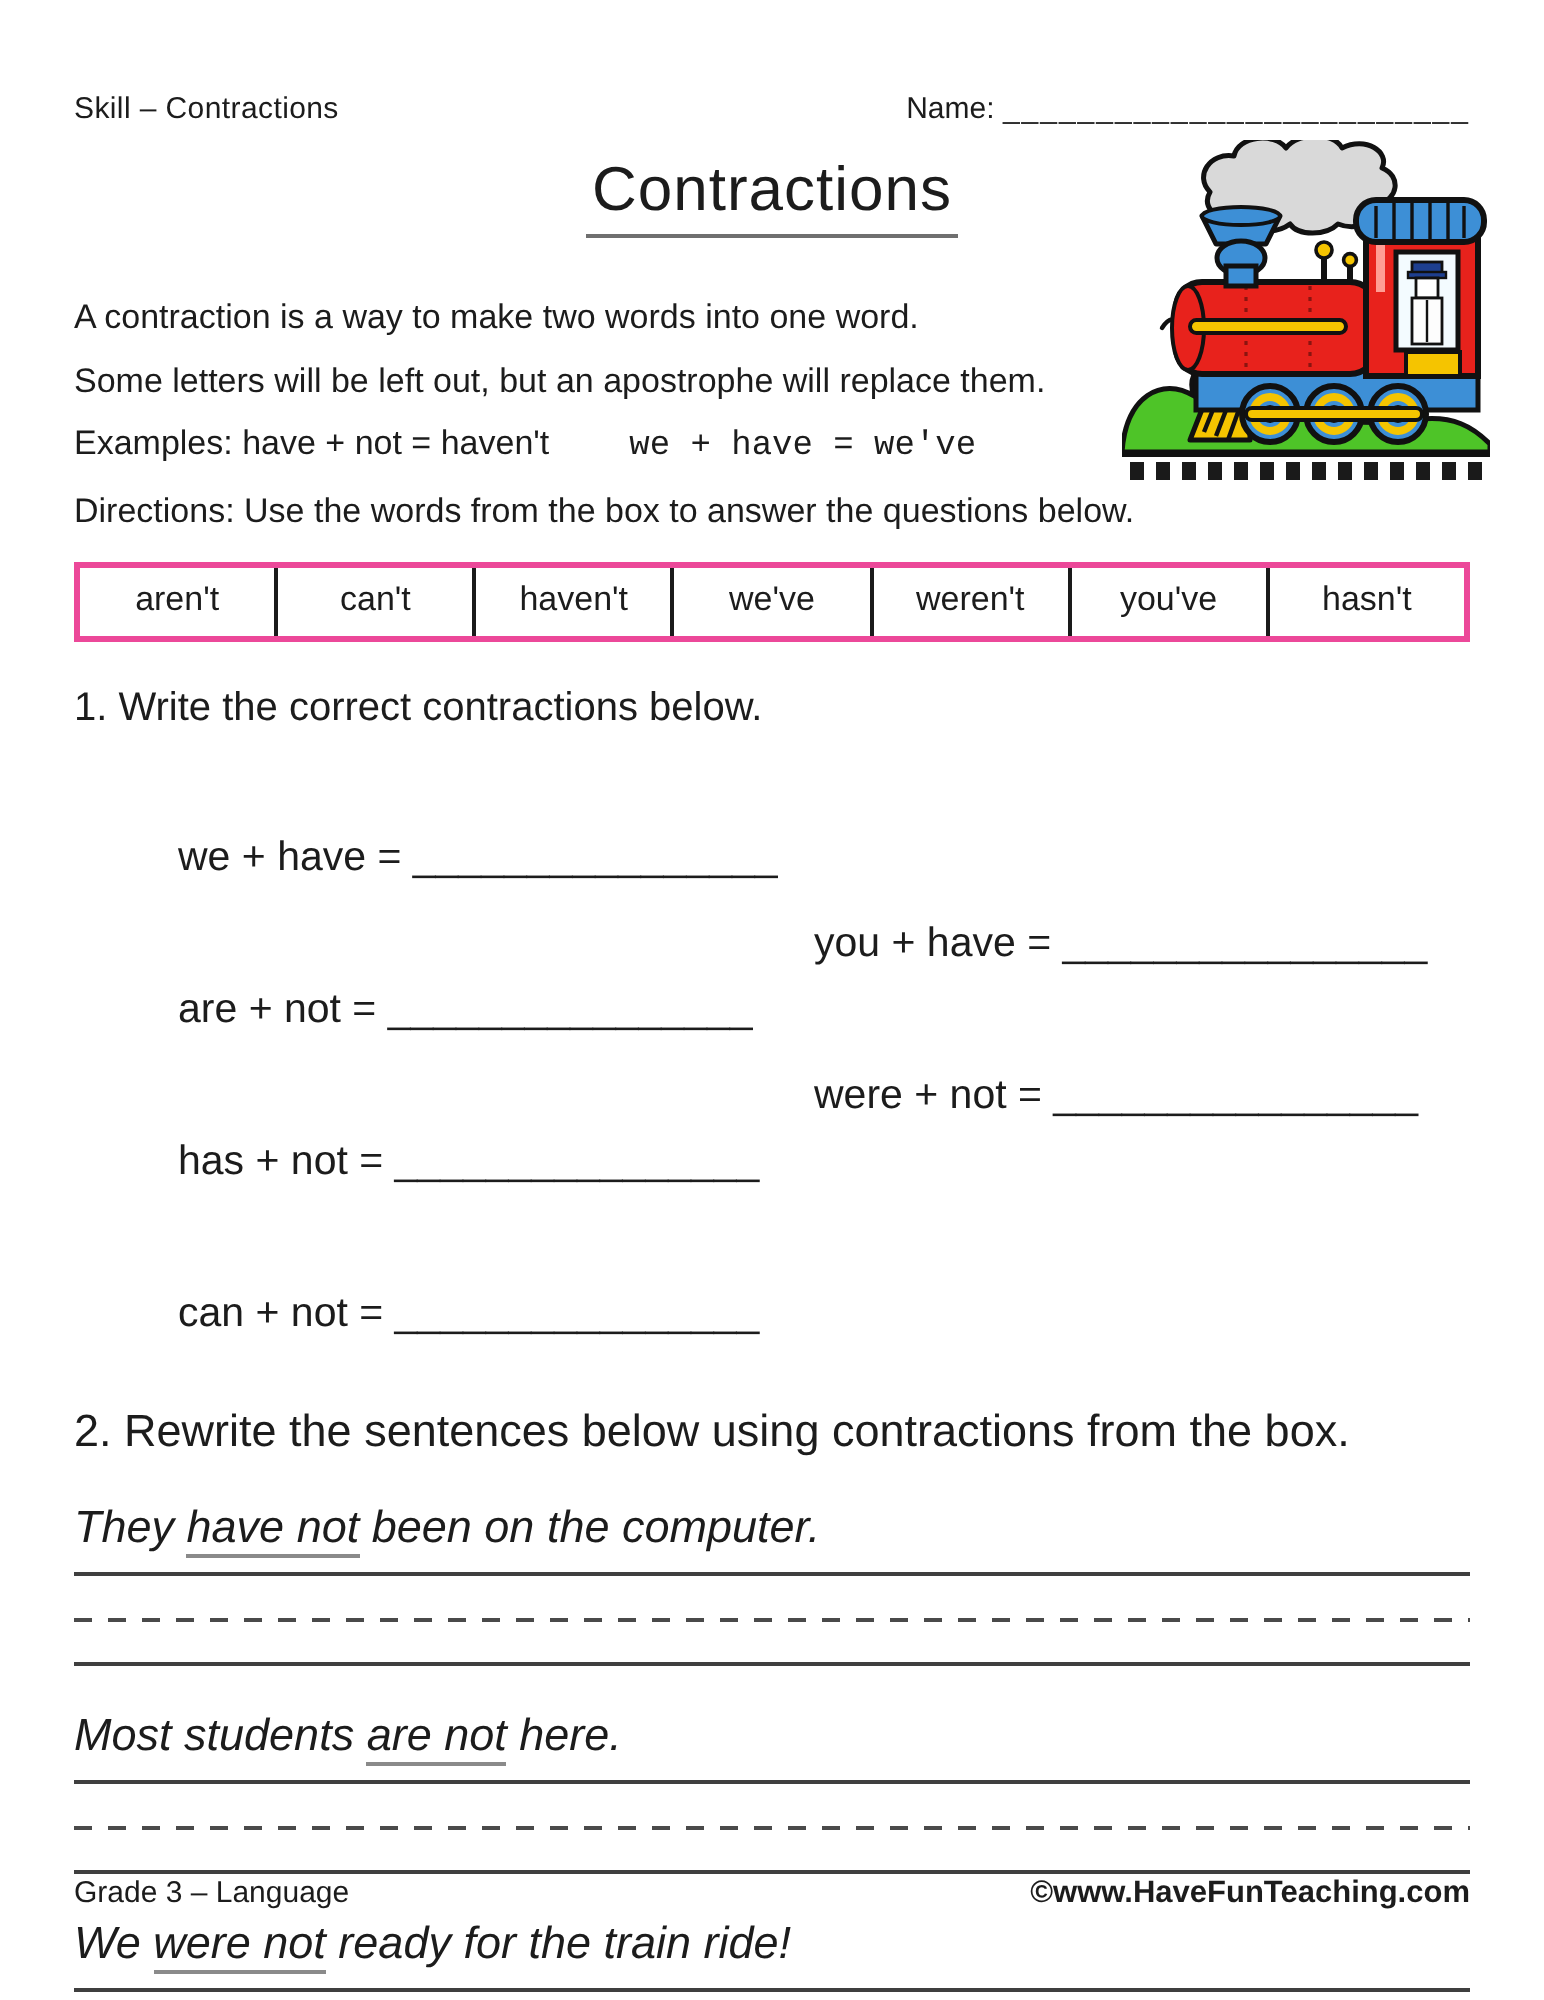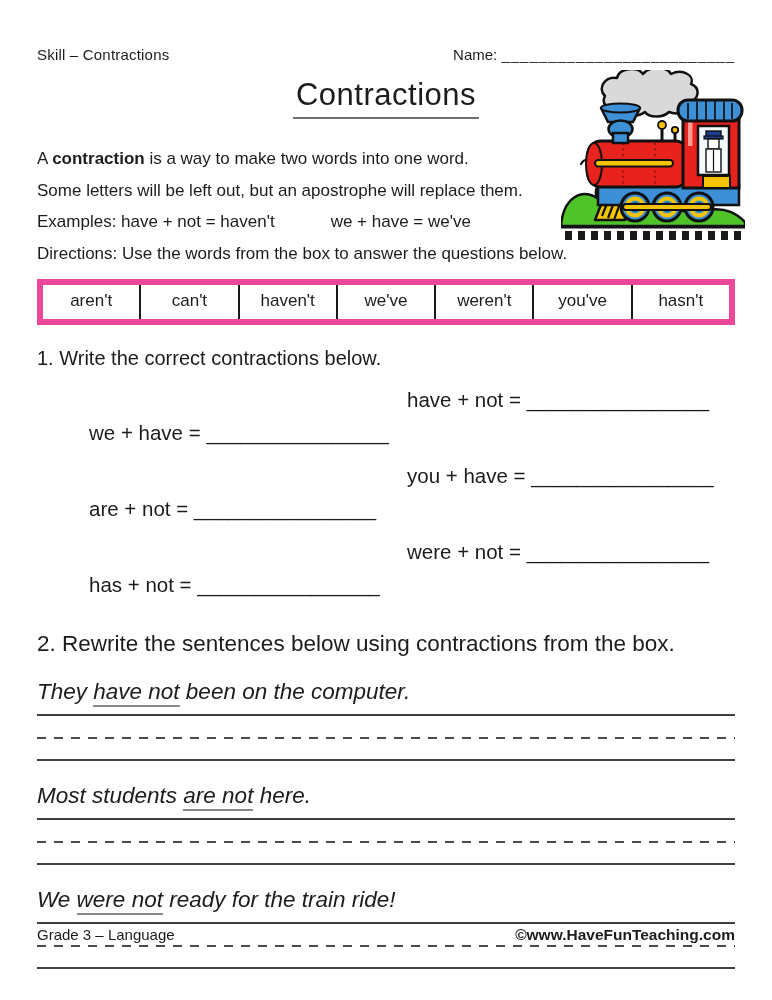--- a/index.html
+++ b/index.html
@@ -22,27 +22,27 @@
   
   .title{
     display:table;margin:14px auto 0 auto;
     font-size:31px;letter-spacing:.5px;
     border-bottom:2.5px solid #6f6f6f;
     padding:0 3px 4px 3px;
   }
 
   
   .intro{margin-top:24px;font-size:17px;line-height:31.5px;white-space:nowrap;}
-  .intro b{font-weight:700;}
-  .example-2{display:inline-block;margin-left:56px;}
+  .intro b{font-weight:400;}
+  .example-2{display:inline-block;margin-left:40px;font-family:Liberation Mono, monospace;}
 
   
   .word-box{
     display:flex;margin-top:10px;
-    border:6px solid #ec4899;
+    border:3px solid #ec4899;
   }
   .word-box .word-cell{
     flex:1;text-align:center;
     padding:6px 0 8px 0;font-size:17px;
     border-left:2px solid #1a1a1a;
   }
   .word-box .word-cell:first-child{border-left:none;}
 
   
   .section1-heading{margin-top:22px;font-size:20px;}
@@ -55,21 +55,21 @@
   .section2-heading{margin-top:34px;font-size:22.5px;white-space:nowrap;}
   .sentence-block{margin-top:22px;font-style:italic;}
   .sentence{font-size:22.5px;white-space:nowrap;}
   .sentence .key{border-bottom:2px solid #8a8a8a;padding-bottom:1px;}
   .rule-solid{height:0;border-top:2.3px solid #3f3f3f;margin-top:9px;}
   .rule-dashed{height:2px;margin-top:21px;
     background:repeating-linear-gradient(90deg,#4a4a4a 0 9px,transparent 9px 17px);}
   .rule-solid-bottom{height:0;border-top:2.3px solid #3f3f3f;margin-top:20px;}
 
   
-  .footer{position:absolute;left:37px;right:37px;bottom:56px;
+  .footer{position:absolute;left:37px;right:37px;bottom:44px;
     display:flex;justify-content:space-between;align-items:baseline;font-size:15px;}
   .footer-right{font-weight:700;font-size:15.5px;}
 
   
   .train-box{position:absolute;left:561px;top:70px;width:184px;height:177px;}
 </style>
 </head>
 <body>
 
 <div class="page">
@@ -100,29 +100,32 @@
       <span class="word-cell">weren't</span>
       <span class="word-cell">you've</span>
       <span class="word-cell">hasn't</span>
     </div>
 
     <div class="section1-heading">1. Write the correct contractions below.</div>
 
     <div class="equations">
       <div class="equation-row">
         <span class="equation-left">we + have = ________________</span>
-        <span class="equation-right">have + not = ________________</span>
       </div>
       <div class="equation-row">
         <span class="equation-left">are + not  = ________________</span>
         <span class="equation-right">you + have = ________________</span>
       </div>
       <div class="equation-row">
         <span class="equation-left">has + not  = ________________</span>
         <span class="equation-right">were + not = ________________</span>
+      </div>
+      <div class="equation-row">
+        <span class="equation-left">can + not  = ________________</span>
+        <span class="equation-right"></span>
       </div>
     </div>
 
     <div class="section2-heading">2. Rewrite the sentences below using contractions from the box.</div>
 
     <div class="sentence-block">
       <div class="sentence"><span>They </span><span class="key">have not</span><span> been on the computer.</span></div>
       <div class="rule-solid"></div>
       <div class="rule-dashed"></div>
       <div class="rule-solid-bottom"></div>

